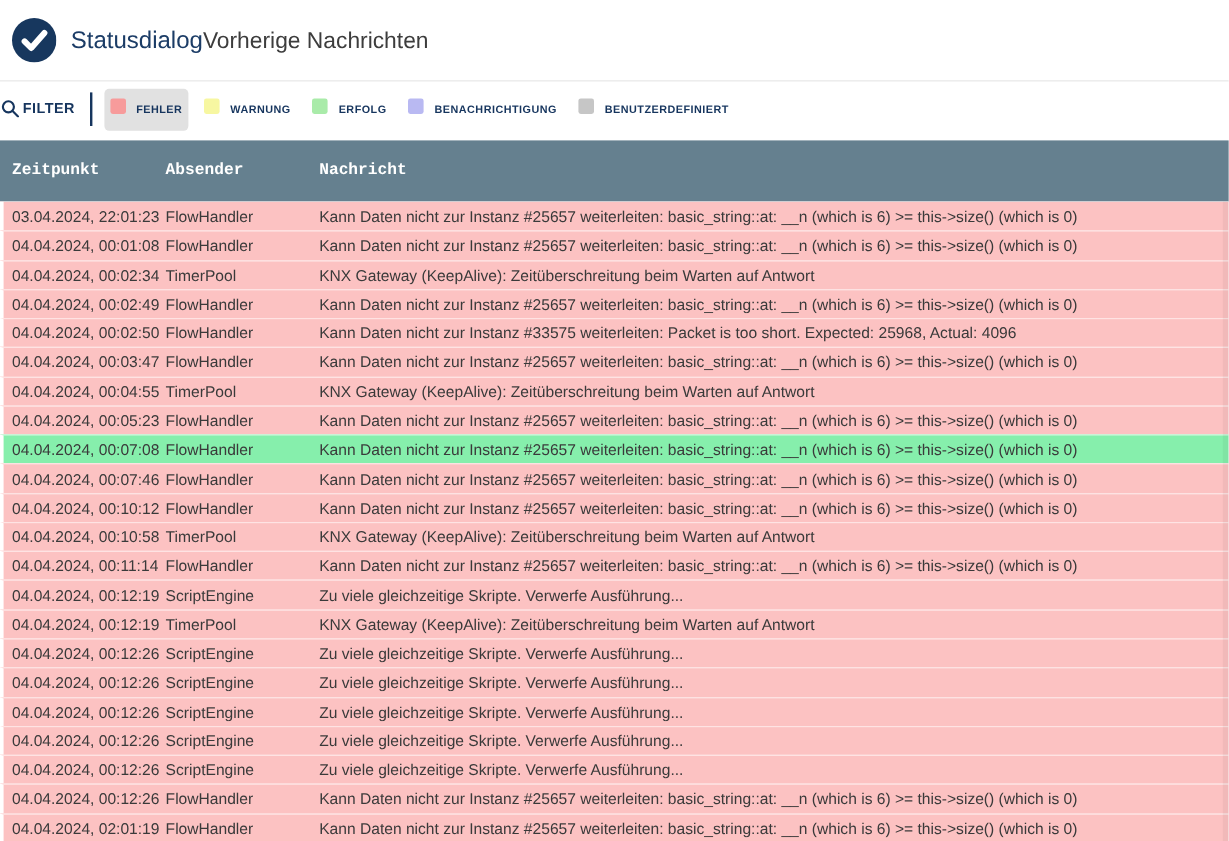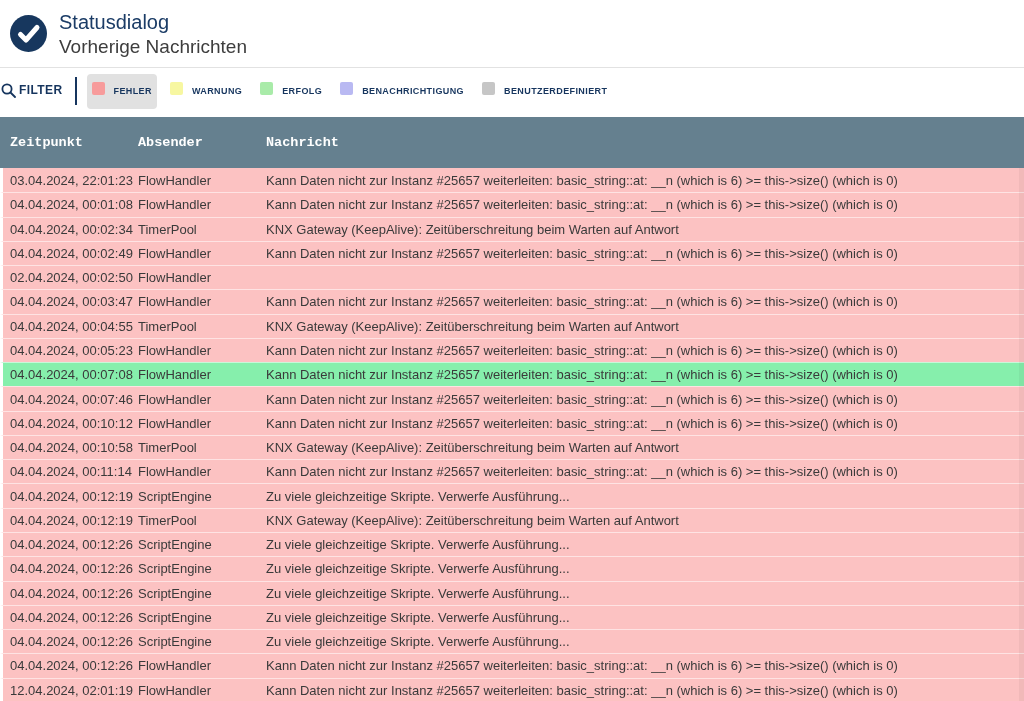--- a/index.html
+++ b/index.html
@@ -3,21 +3,21 @@
 <meta charset="utf-8">
 <style>
   * { margin:0; padding:0; box-sizing:border-box; }
   html,body { width:1024px; height:701px; overflow:hidden; background:#fff;
     font-family:"Liberation Sans", sans-serif; }
 
   
   .app-header { height:68px; display:flex; align-items:center; padding:0 10px;
     border-bottom:1px solid #e2e2e2; background:#fff; }
   .check-badge { width:37px; height:37px; flex:0 0 37px; margin-right:12px; }
-  .title-block { display:flex; flex-direction:column; justify-content:center; }
+  .title-block { display:flex; flex-direction:row; justify-content:center; }
   .page-title { font-size:20px; color:#1b3c66; font-weight:400; line-height:1.2; }
   .page-subtitle { font-size:19px; color:#3d3d3d; margin-top:2px; }
 
   
   .filterbar { height:46px; display:flex; align-items:center; padding:0 0 0 1px; background:#fff; }
   .filter-toggle { display:flex; align-items:flex-end; background:none; border:none;
     cursor:pointer; padding:0 8px 0 0; }
   .filter-toggle svg { margin-bottom:1px; }
   .filter-label { font-size:12px; font-weight:600; letter-spacing:.4px; color:#16355e;
     margin-left:3px; margin-bottom:2px; }
@@ -116,22 +116,23 @@
           <div class="cell col-time">04.04.2024, 00:02:34</div>
           <div class="cell col-sender">TimerPool</div>
           <div class="cell col-msg">KNX Gateway (KeepAlive): Zeitüberschreitung beim Warten auf Antwort</div>
         </div>
         <div class="row">
           <div class="cell col-time">04.04.2024, 00:02:49</div>
           <div class="cell col-sender">FlowHandler</div>
           <div class="cell col-msg">Kann Daten nicht zur Instanz #25657 weiterleiten: basic_string::at: __n (which is 6) &gt;= this-&gt;size() (which is 0)</div>
         </div>
         <div class="row">
-          <div class="cell col-time">02.04.2024, 00:02:50</div>
-          <div class="cell col-sender">FlowHandler</div>
+          <div class="cell col-time">04.04.2024, 00:02:50</div>
+          <div class="cell col-sender">FlowHandler</div>
+          <div class="cell col-msg">Kann Daten nicht zur Instanz #33575 weiterleiten: Packet is too short. Expected: 25968, Actual: 4096</div>
         </div>
         <div class="row">
           <div class="cell col-time">04.04.2024, 00:03:47</div>
           <div class="cell col-sender">FlowHandler</div>
           <div class="cell col-msg">Kann Daten nicht zur Instanz #25657 weiterleiten: basic_string::at: __n (which is 6) &gt;= this-&gt;size() (which is 0)</div>
         </div>
         <div class="row">
           <div class="cell col-time">04.04.2024, 00:04:55</div>
           <div class="cell col-sender">TimerPool</div>
           <div class="cell col-msg">KNX Gateway (KeepAlive): Zeitüberschreitung beim Warten auf Antwort</div>
@@ -200,21 +201,21 @@
           <div class="cell col-time">04.04.2024, 00:12:26</div>
           <div class="cell col-sender">ScriptEngine</div>
           <div class="cell col-msg">Zu viele gleichzeitige Skripte. Verwerfe Ausführung...</div>
         </div>
         <div class="row">
           <div class="cell col-time">04.04.2024, 00:12:26</div>
           <div class="cell col-sender">FlowHandler</div>
           <div class="cell col-msg">Kann Daten nicht zur Instanz #25657 weiterleiten: basic_string::at: __n (which is 6) &gt;= this-&gt;size() (which is 0)</div>
         </div>
         <div class="row">
-          <div class="cell col-time">12.04.2024, 02:01:19</div>
+          <div class="cell col-time">04.04.2024, 02:01:19</div>
           <div class="cell col-sender">FlowHandler</div>
           <div class="cell col-msg">Kann Daten nicht zur Instanz #25657 weiterleiten: basic_string::at: __n (which is 6) &gt;= this-&gt;size() (which is 0)</div>
         </div>
       </div>
     <div class="scroll-hint"></div>
   </div>
 
 </div>
 
 </body></html>

